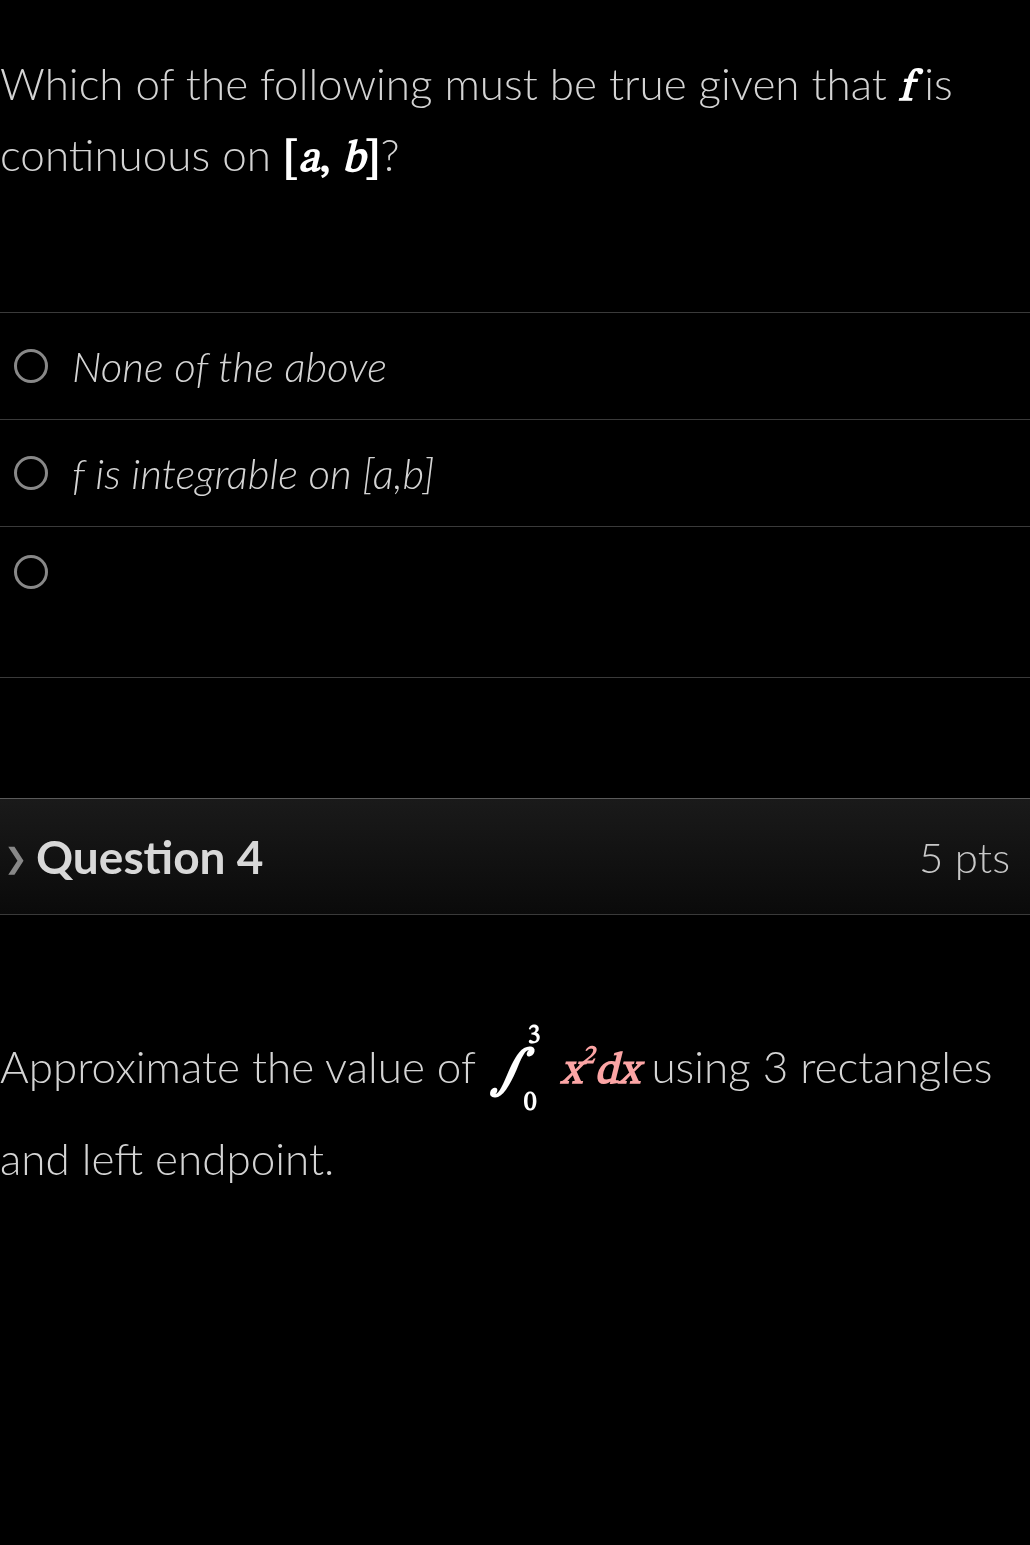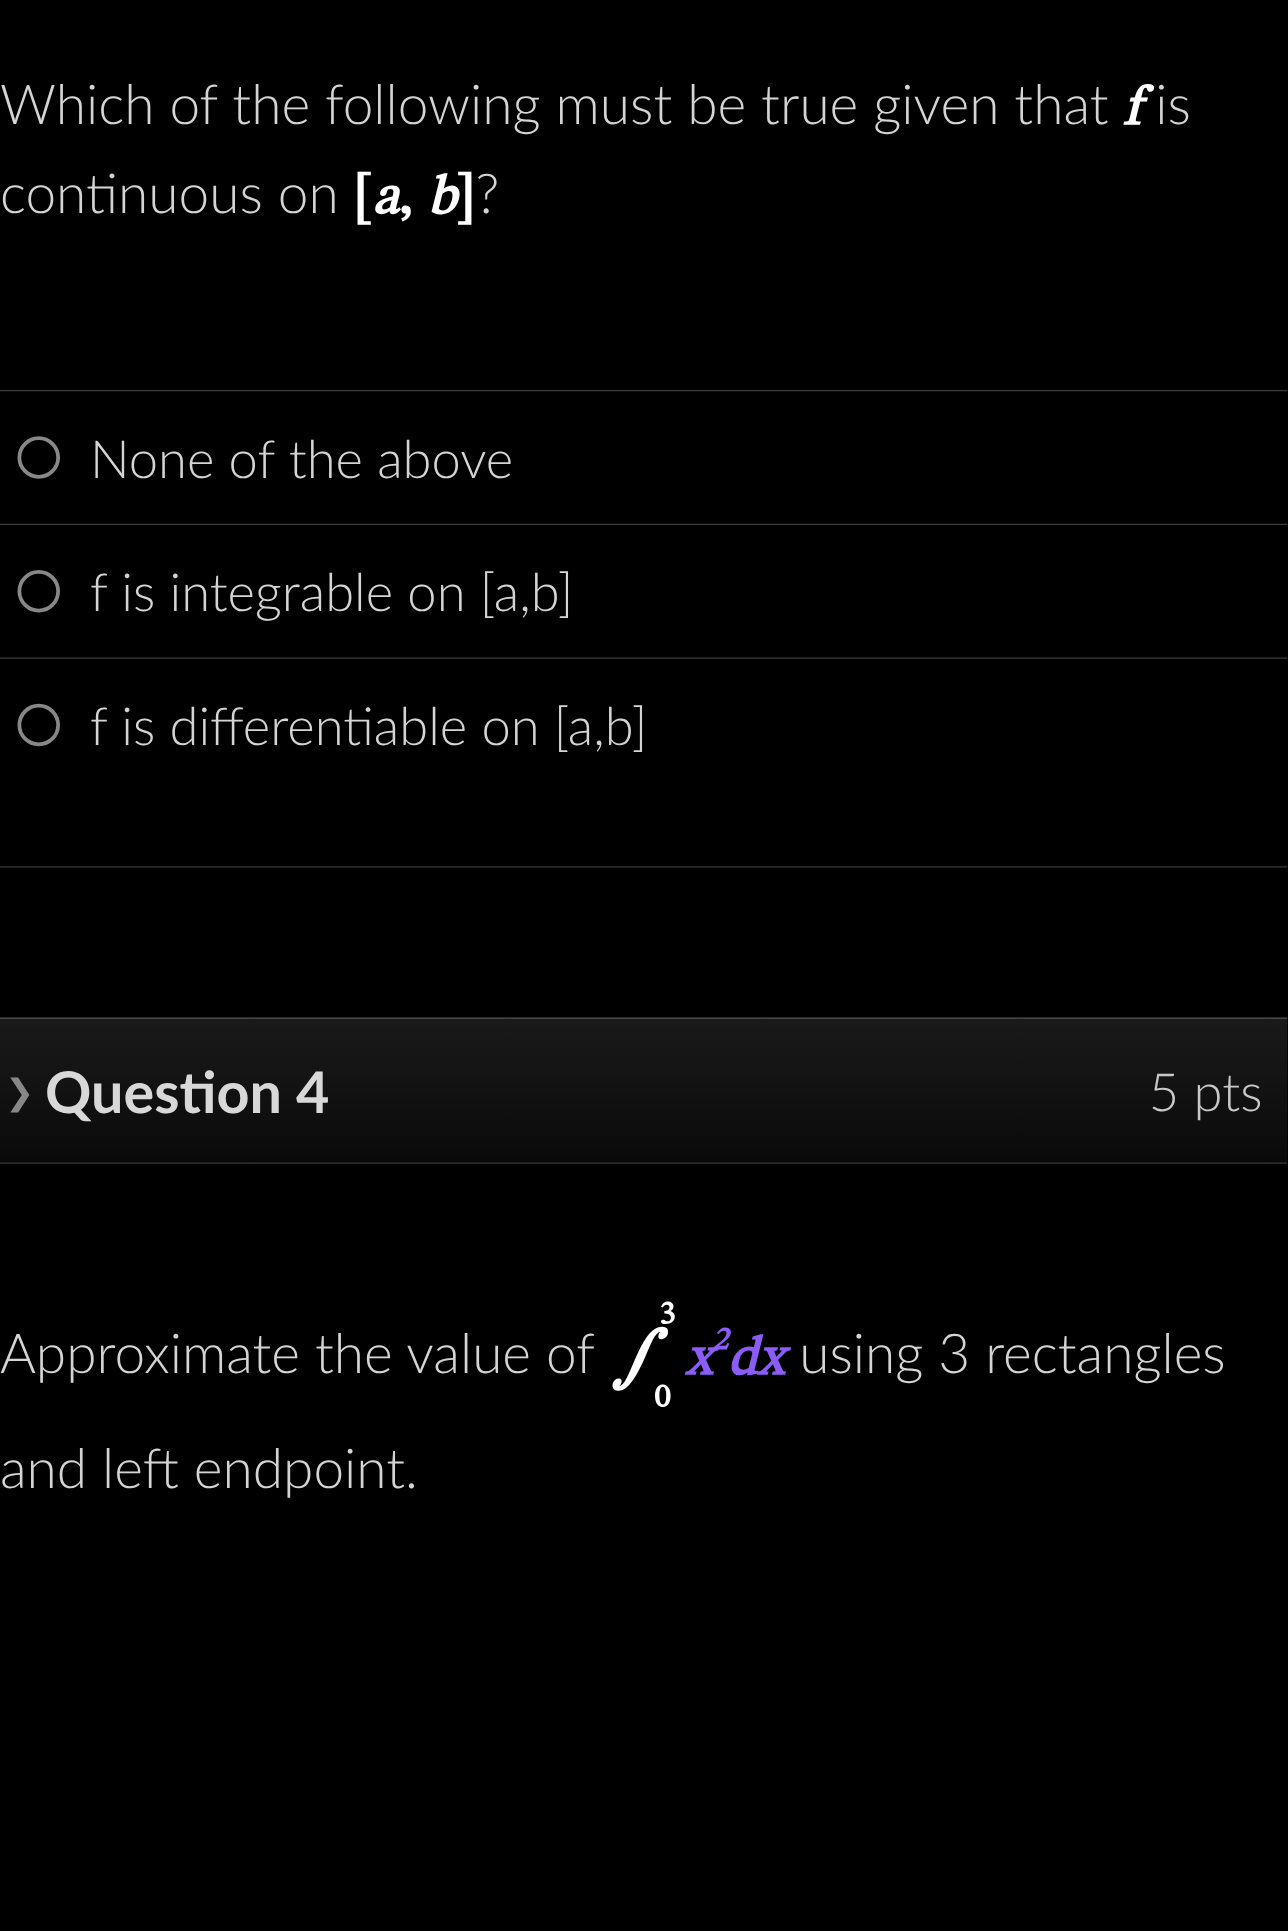--- a/index.html
+++ b/index.html
@@ -42,20 +42,21 @@
     .math-plain {
       font-family: "STIX Two Math", "Cambria Math", "Times New Roman", serif;
       font-style: normal;
       font-weight: bold;
       color: #ffffff;
     }
     
     .options-container {
       border-top: 1px solid #3a3a3a;
       margin-top: 60px;
+      font-style: italic;
     }
     
     .option-row {
       display: flex;
       align-items: center;
       padding: 28px 14px;
       border-bottom: 1px solid #3a3a3a;
       cursor: pointer;
     }
     
@@ -156,23 +157,23 @@
       font-size: 26px;
       font-family: "STIX Two Math", "Cambria Math", serif;
       color: #ffffff;
       font-weight: bold;
     }
     
     .integrand {
       font-family: "STIX Two Math", "Cambria Math", serif;
       font-style: italic;
       font-weight: bold;
-      color: #8b5cf6;
+      color: #fca5a5;
       font-size: 44px;
-      margin-left: 18px;
+      margin-left: 30px;
       position: relative;
     }
     
     .exponent {
       font-size: 26px;
       vertical-align: super;
       position: relative;
       top: -4px;
     }
   </style>
@@ -187,21 +188,20 @@
   <div class="option-row">
     <div class="radio-circle"></div>
     <div class="option-text">None of the above</div>
   </div>
   <div class="option-row">
     <div class="radio-circle"></div>
     <div class="option-text">f is integrable on [a,b]</div>
   </div>
   <div class="option-row">
     <div class="radio-circle"></div>
-    <div class="option-text">f is differentiable on [a,b]</div>
   </div>
 </div>
 
 <div class="question-divider"></div>
 
 <div class="question-header">
   <span class="question-header-chevron">❯</span>
   <div class="question-number">Question 4</div>
   <div class="question-points">5 pts</div>
 </div>

